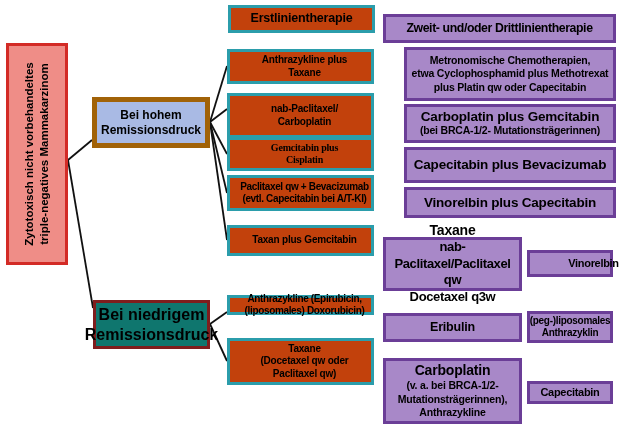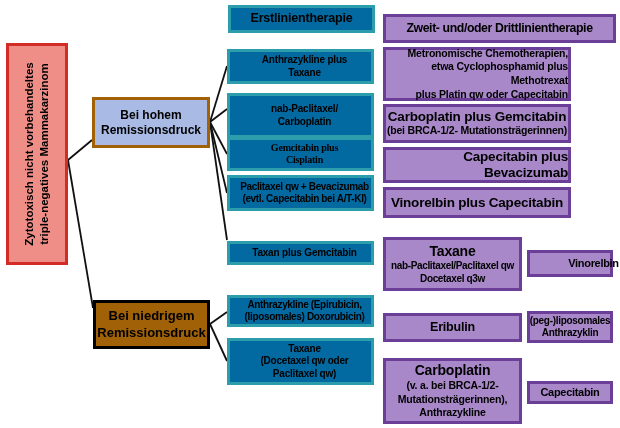--- a/index.html
+++ b/index.html
@@ -11,56 +11,56 @@
   #connectors{position:absolute;left:0;top:0;width:620px;height:428px;}
   .box{
     position:absolute;box-sizing:border-box;
     display:flex;flex-direction:column;align-items:center;justify-content:center;
     text-align:center;line-height:1.25;
   }
   .box span{white-space:pre-line;}
   .box span:empty{display:none;}
   
   .red   {background:#ef8d87;border:3.5px solid #d32b26;}
-  .blue  {background:#a9bae4;border:3px solid #a16207;font-size:12px;}
-  .green {background:#a16207;border:3px solid #000000;font-size:13px;}
-  .cyan  {background:#0369a1;border:3px solid #2b9dab;font-size:10px;letter-spacing:-0.2px;}
+  .blue  {background:#a9bae4;border:5px solid #a16207;font-size:12px;}
+  .green {background:#0f766e;border:3px solid #7f1d1d;font-size:16px;}
+  .cyan  {background:#c2410c;border:3px solid #2b9dab;font-size:10px;letter-spacing:-0.2px;}
   .purple{background:#a888c8;border:3px solid #6b3e97;}
   
   .hdr-cyan  {left:228px;top:5px;width:147px;height:28px;font-size:12.5px;}
   .hdr-purple{left:383px;top:14px;width:233px;height:29px;font-size:12.3px;letter-spacing:-0.4px;white-space:nowrap;}
   
   .red-root{left:6px;top:43px;width:62px;height:222px;}
   .red-label{
     position:absolute;left:-70px;top:127px;width:214px;height:54px;
     display:flex;align-items:center;justify-content:center;text-align:center;
     transform:rotate(-90deg);font-size:11.5px;line-height:1.3;
   }
   .branch-high{left:92px;top:97px;width:118px;height:51px;}
   .branch-low {left:93px;top:300px;width:117px;height:49px;}
   
   .c{left:227px;width:147px;padding-left:8px;}
   .c1{top:49px;height:35px;}  .c2{top:93px;height:45px;align-items:center;}
   .c3{top:137px;height:34px;font-family:Liberation Serif, serif;} .c4{top:175px;height:36px;letter-spacing:-0.35px;}
-  .c5{top:241px;height:24px;} .c6{top:295px;height:32px;letter-spacing:-0.35px;}
+  .c5{top:225px;height:31px;} .c6{top:295px;height:20px;letter-spacing:-0.35px;}
   .c7{top:338px;height:47px;}
   
-  .p{left:383px;width:188px;text-align:right;}
+  .p{left:404px;width:212px;}
   .p1{top:47px;height:54px;}  .p2{top:104px;height:39px;}
   .p3{top:147px;height:36px;gap:8px;} .p4{top:187px;height:31px;}
   .pn{left:383px;width:139px;}
   .p5{top:237px;height:54px;} .p6{top:313px;height:29px;} .p7{top:358px;height:66px;}
   .side{left:527px;width:86px;font-size:11px;letter-spacing:-0.3px;}
   .s1{top:250px;height:27px;padding-left:47px;} .s2{top:311px;height:32px;font-size:10px;} .s3{top:381px;height:23px;text-align:right;}
   
   .p-title{font-size:13.5px;line-height:1.15;letter-spacing:-0.2px;}
   .p-title-big{font-size:14px;line-height:1.2;letter-spacing:-0.2px;}
   .p-title-small{font-size:12.5px;letter-spacing:-0.2px;}
   .p-sub{font-size:10.5px;line-height:1.3;letter-spacing:-0.2px;}
-  .p-sub-tight{font-size:10px;line-height:1.3;letter-spacing:-0.35px;}
+  .p-sub-tight{font-size:13px;line-height:1.3;letter-spacing:-0.35px;}
 </style>
 </head>
 <body>
 
 <div id="canvas">
 
   <svg id="connectors" viewBox="0 0 620 428" xmlns="http://www.w3.org/2000/svg">
     <g stroke="#111111" stroke-width="1.8" fill="none">
       <line x1="68" y1="160" x2="92" y2="140"></line>
       <line x1="68" y1="160" x2="93" y2="308"></line>

